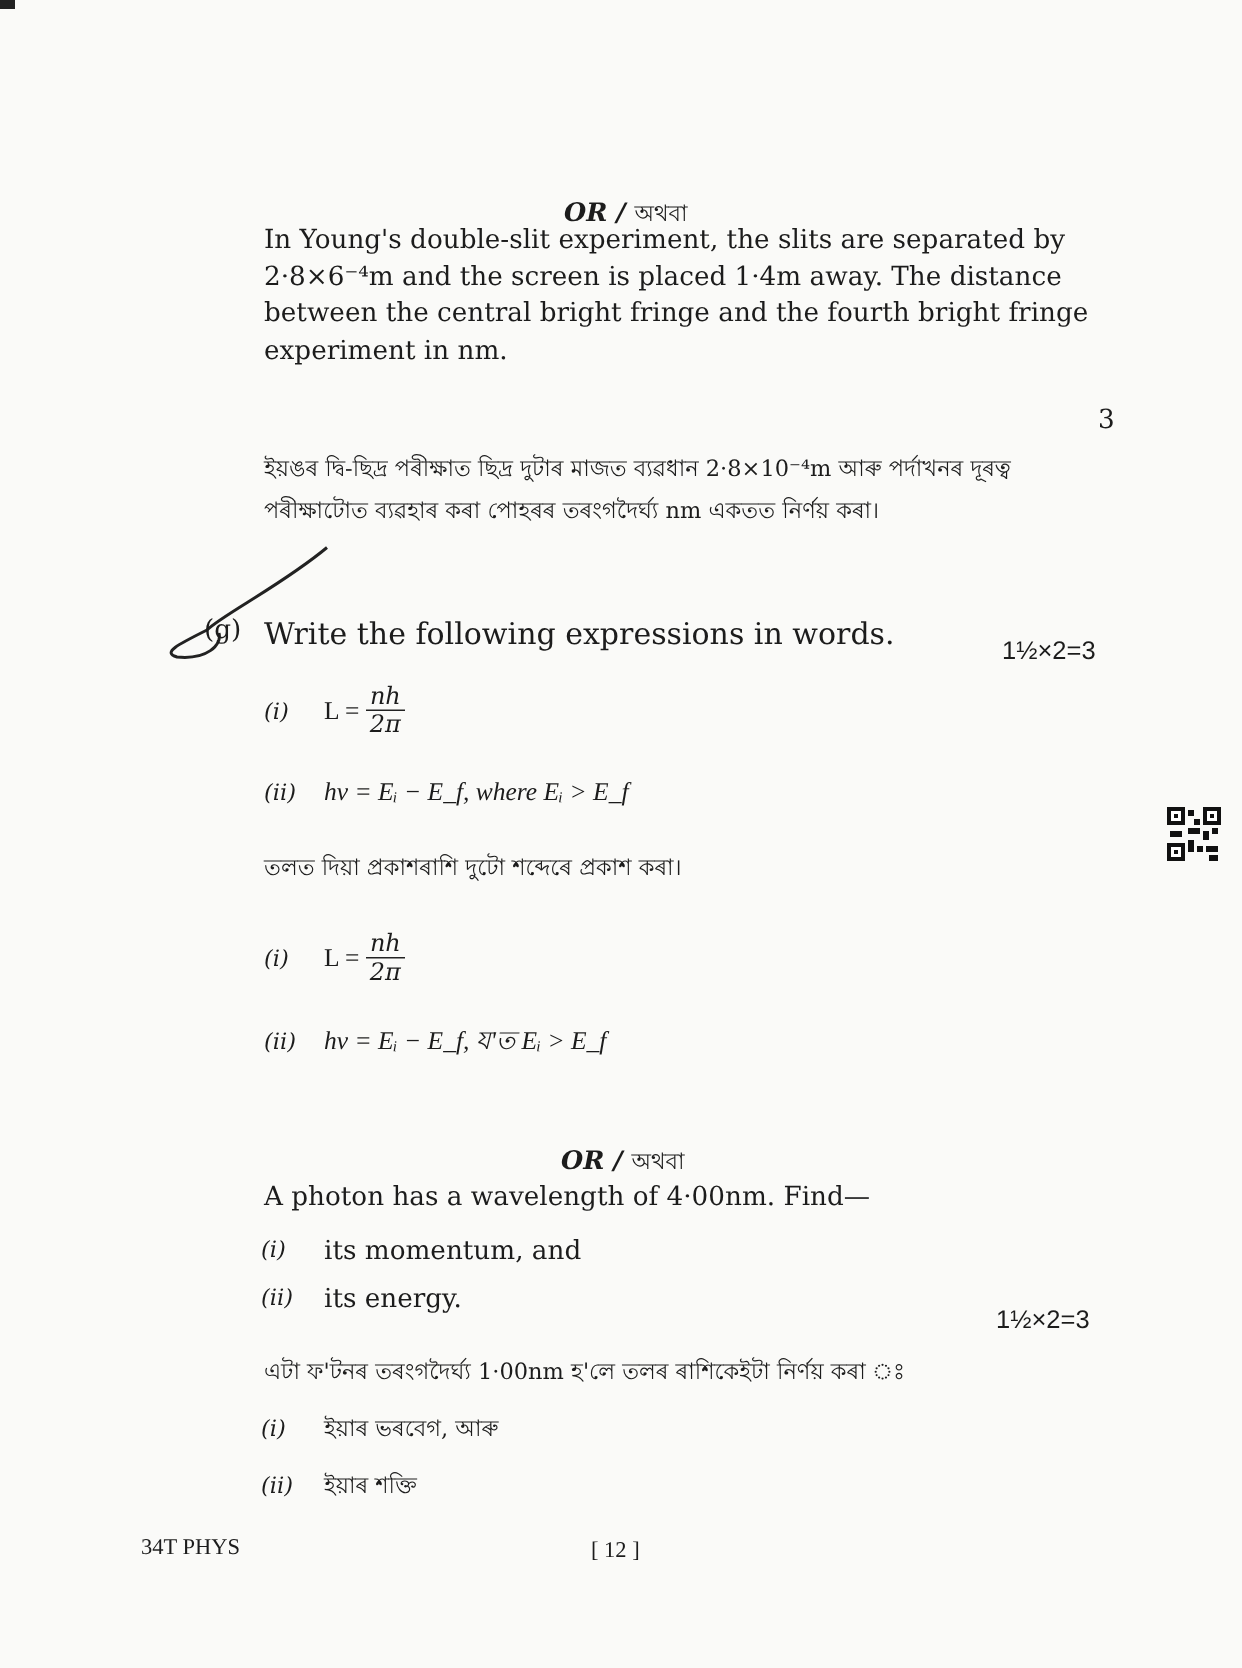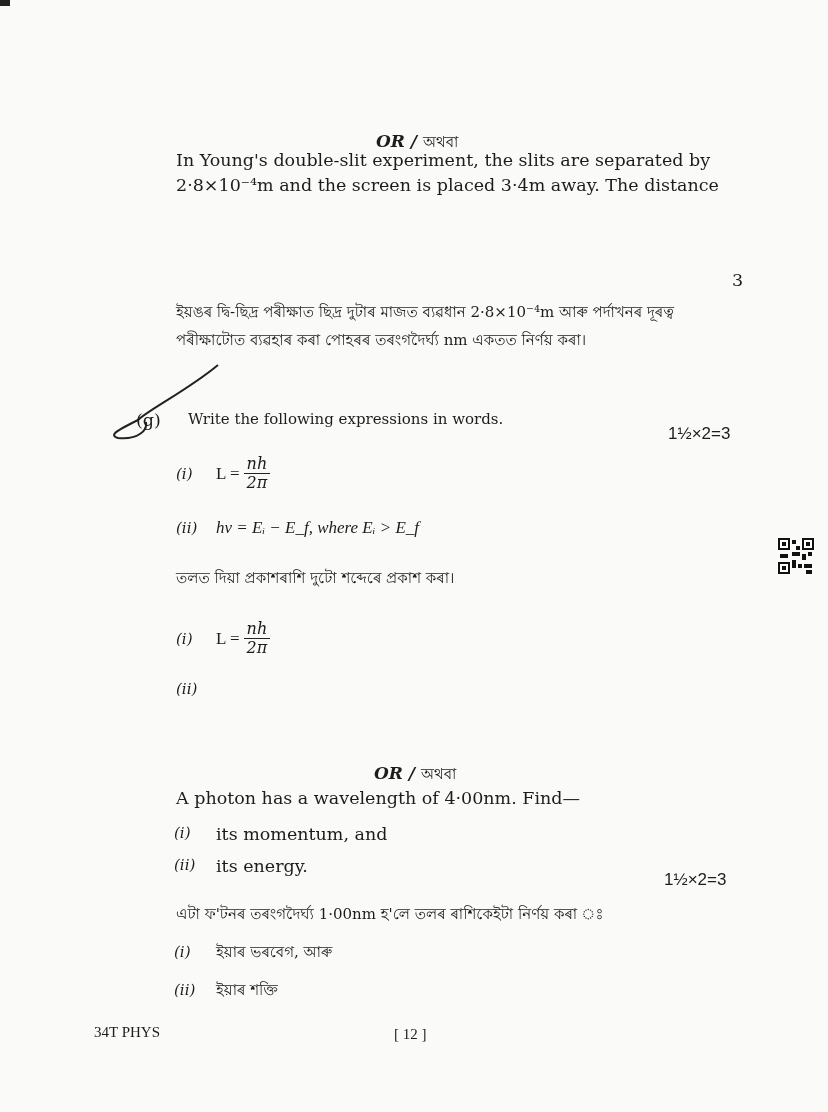--- a/index.html
+++ b/index.html
@@ -28,35 +28,37 @@
 <body>
 
 <div class="corner"></div>
 
 <div class="abs or" style="left:376px; top:106px;">
   <span>OR</span> / <span class="as">অথবা</span>
 </div>
 
 <div class="abs para" style="left:176px; top:148px; width:570px;">
   <div>In Young's double-slit experiment, the slits are separated by</div>
-  <div>2·8×10⁻⁴m and the screen is placed 3·4m away. The distance</div>
+  <div>2·8×6⁻⁴m and the screen is placed 1·4m away. The distance</div>
+  <div>between the central bright fringe and the fourth bright fringe</div>
+  <div>experiment in nm.</div>
 </div>
 <div class="abs para" style="left:732px; top:268px;">3</div>
 
 <div class="abs bn" style="left:176px; top:300px; width:580px;">
   <div style="margin-bottom:3px;">ইয়ঙৰ দ্বি-ছিদ্র পৰীক্ষাত ছিদ্র দুটাৰ মাজত ব্যৱধান 2·8×10⁻⁴m আৰু পৰ্দাখনৰ দূৰত্ব</div>
   <div>পৰীক্ষাটোত ব্যৱহাৰ কৰা পোহৰৰ তৰংগদৈৰ্ঘ্য nm একতত নিৰ্ণয় কৰা।</div>
 </div>
 
 <svg class="pen" style="left:108px; top:360px;" width="120" height="90">
   <path d="M110 5 C 80 30, 40 50, 30 60 C 10 70, 0 75, 10 78 C 30 80, 40 70, 38 62" stroke="#222" stroke-width="2" fill="none"></path>
 </svg>
 
 <div class="abs" style="left:136px; top:410px; font-size:17.5px;">(g)</div>
-<div class="abs" style="left:188px; top:410px; font-size:15px;">Write the following expressions in words.</div>
+<div class="abs" style="left:176px; top:410px; font-size:20px;">Write the following expressions in words.</div>
 <div class="abs marks" style="left:668px; top:424px;">1½×2=3</div>
 
 <div class="abs" style="left:176px; top:455px; display:flex; align-items:center;">
   <span class="label" style="width:40px;">(i)</span>
   <span class="eq">L =</span>
   <span class="frac" style="margin-left:4px;">
     <span class="num">nh</span>
     <span>2π</span>
   </span>
 </div>
@@ -70,20 +72,21 @@
 <div class="abs" style="left:176px; top:620px; display:flex; align-items:center;">
   <span class="label" style="width:40px;">(i)</span>
   <span class="eq">L =</span>
   <span class="frac" style="margin-left:4px;">
     <span class="num">nh</span>
     <span>2π</span>
   </span>
 </div>
 <div class="abs" style="left:176px; top:680px; display:flex; align-items:center;">
   <span class="label" style="width:40px;">(ii)</span>
+  <span class="eq it">hν = Eᵢ − E_f, য'ত Eᵢ &gt; E_f</span>
 </div>
 
 <div class="abs or" style="left:374px; top:738px;">
   <span>OR</span> / <span class="as">অথবা</span>
 </div>
 
 <div class="abs" style="left:176px; top:788px; font-size:17.5px;">A photon has a wavelength of 4·00nm. Find—</div>
 <div class="abs" style="left:174px; top:824px; display:flex; font-size:17.5px;">
   <span class="label" style="width:42px;">(i)</span>
   <span>its momentum, and</span>

